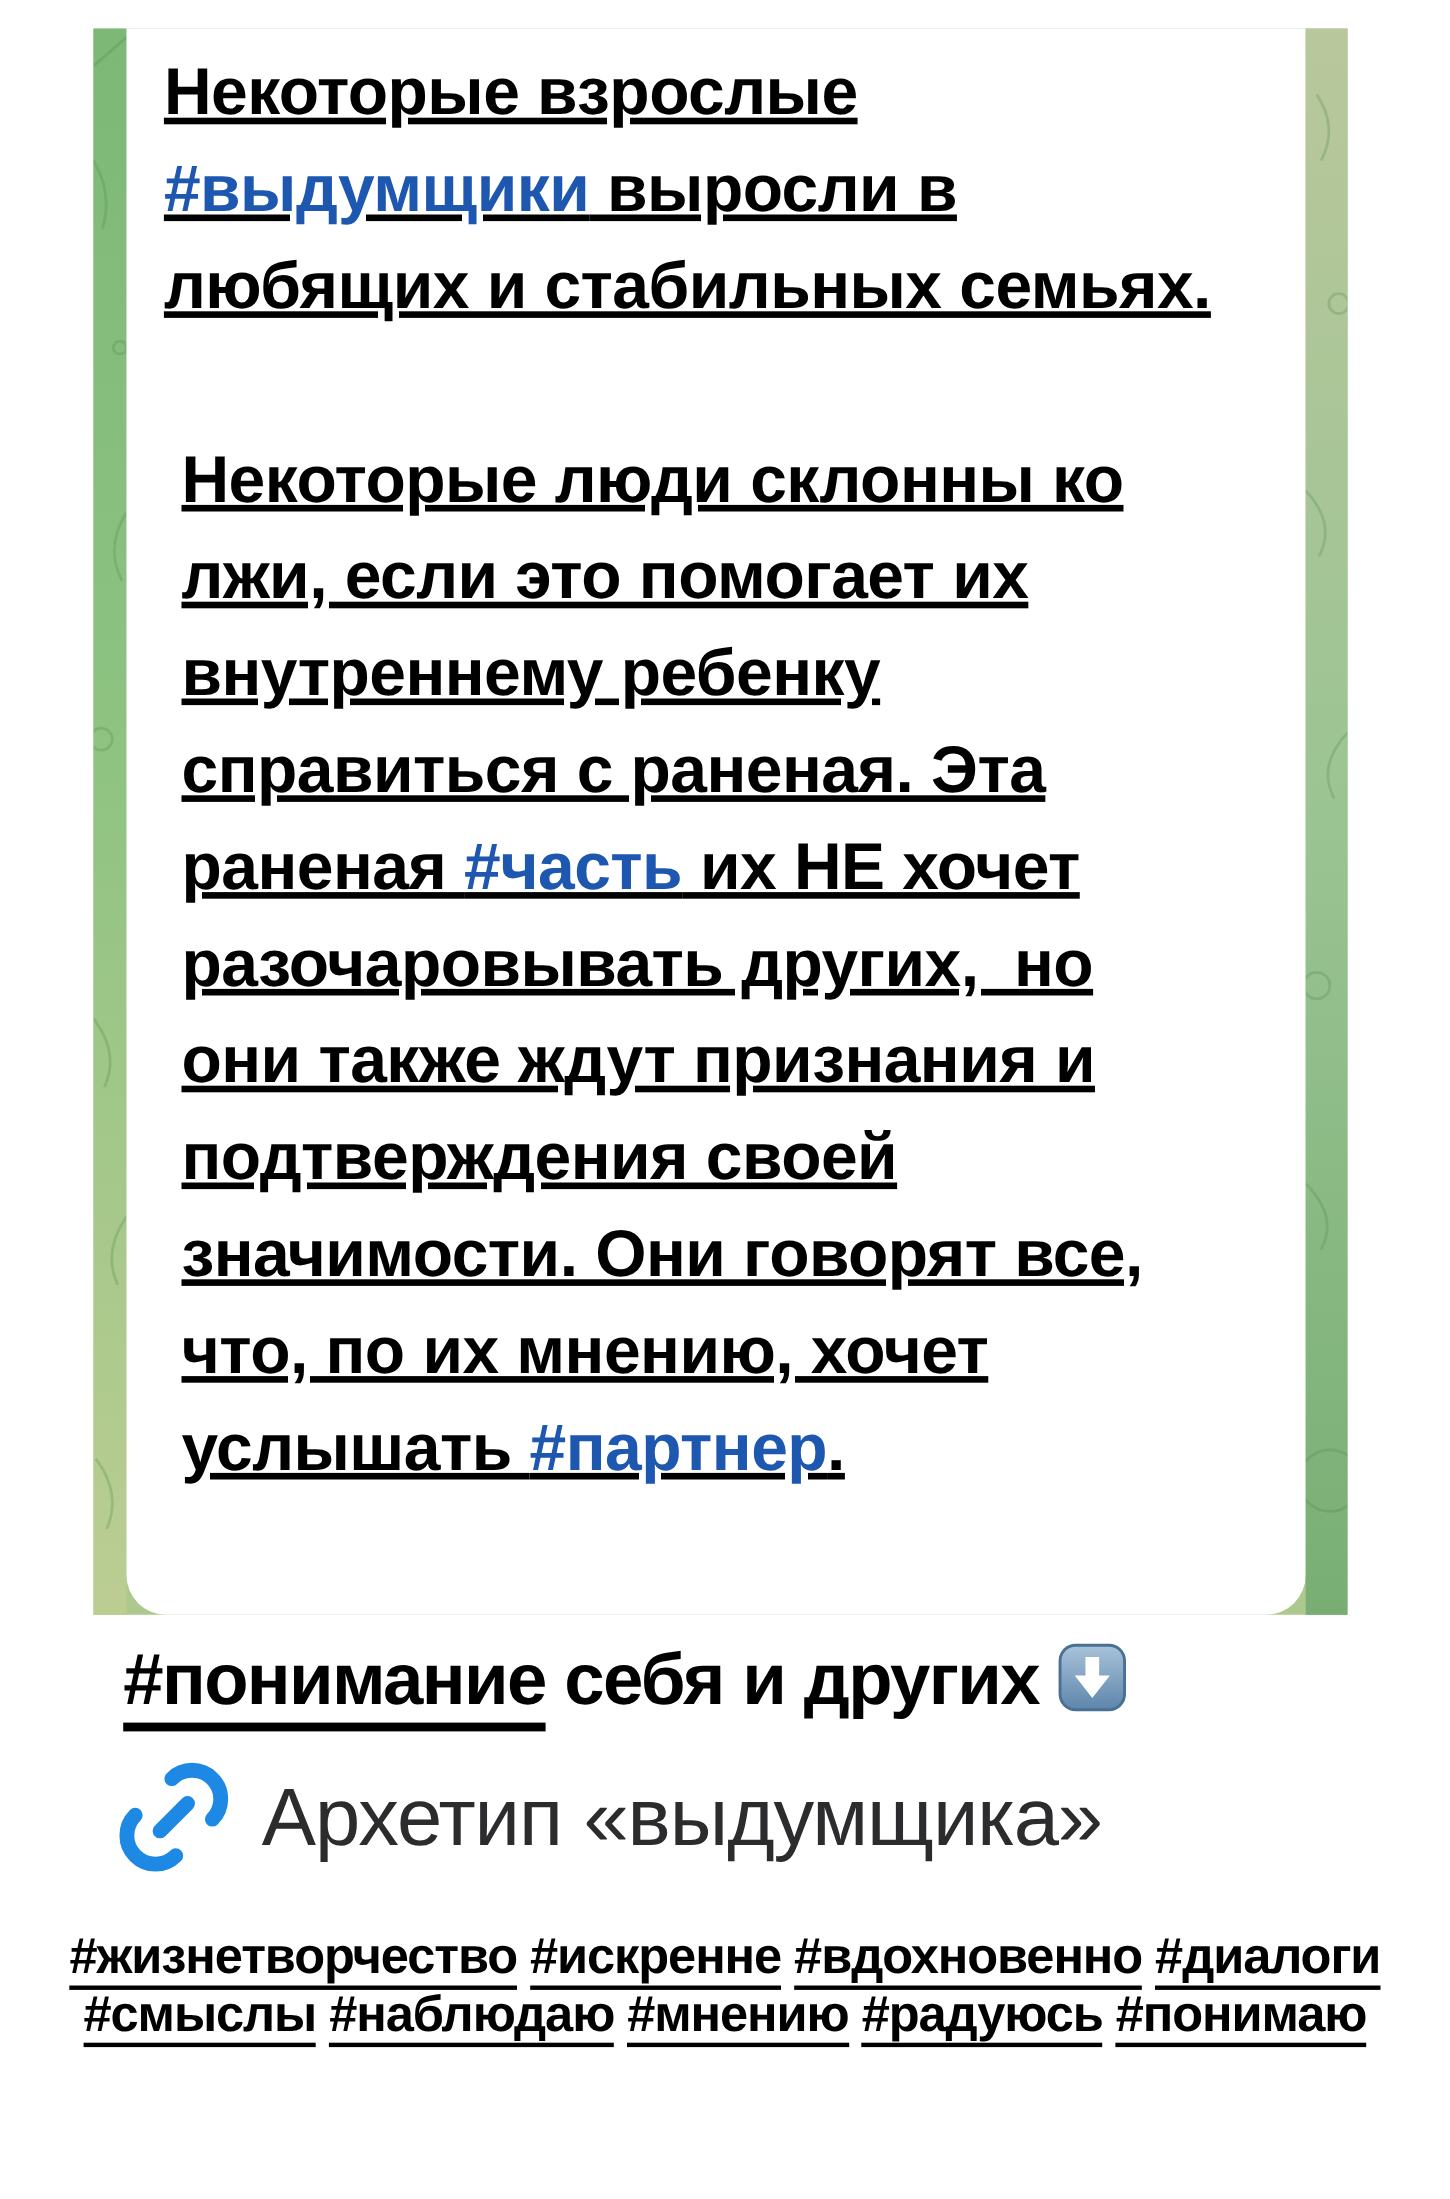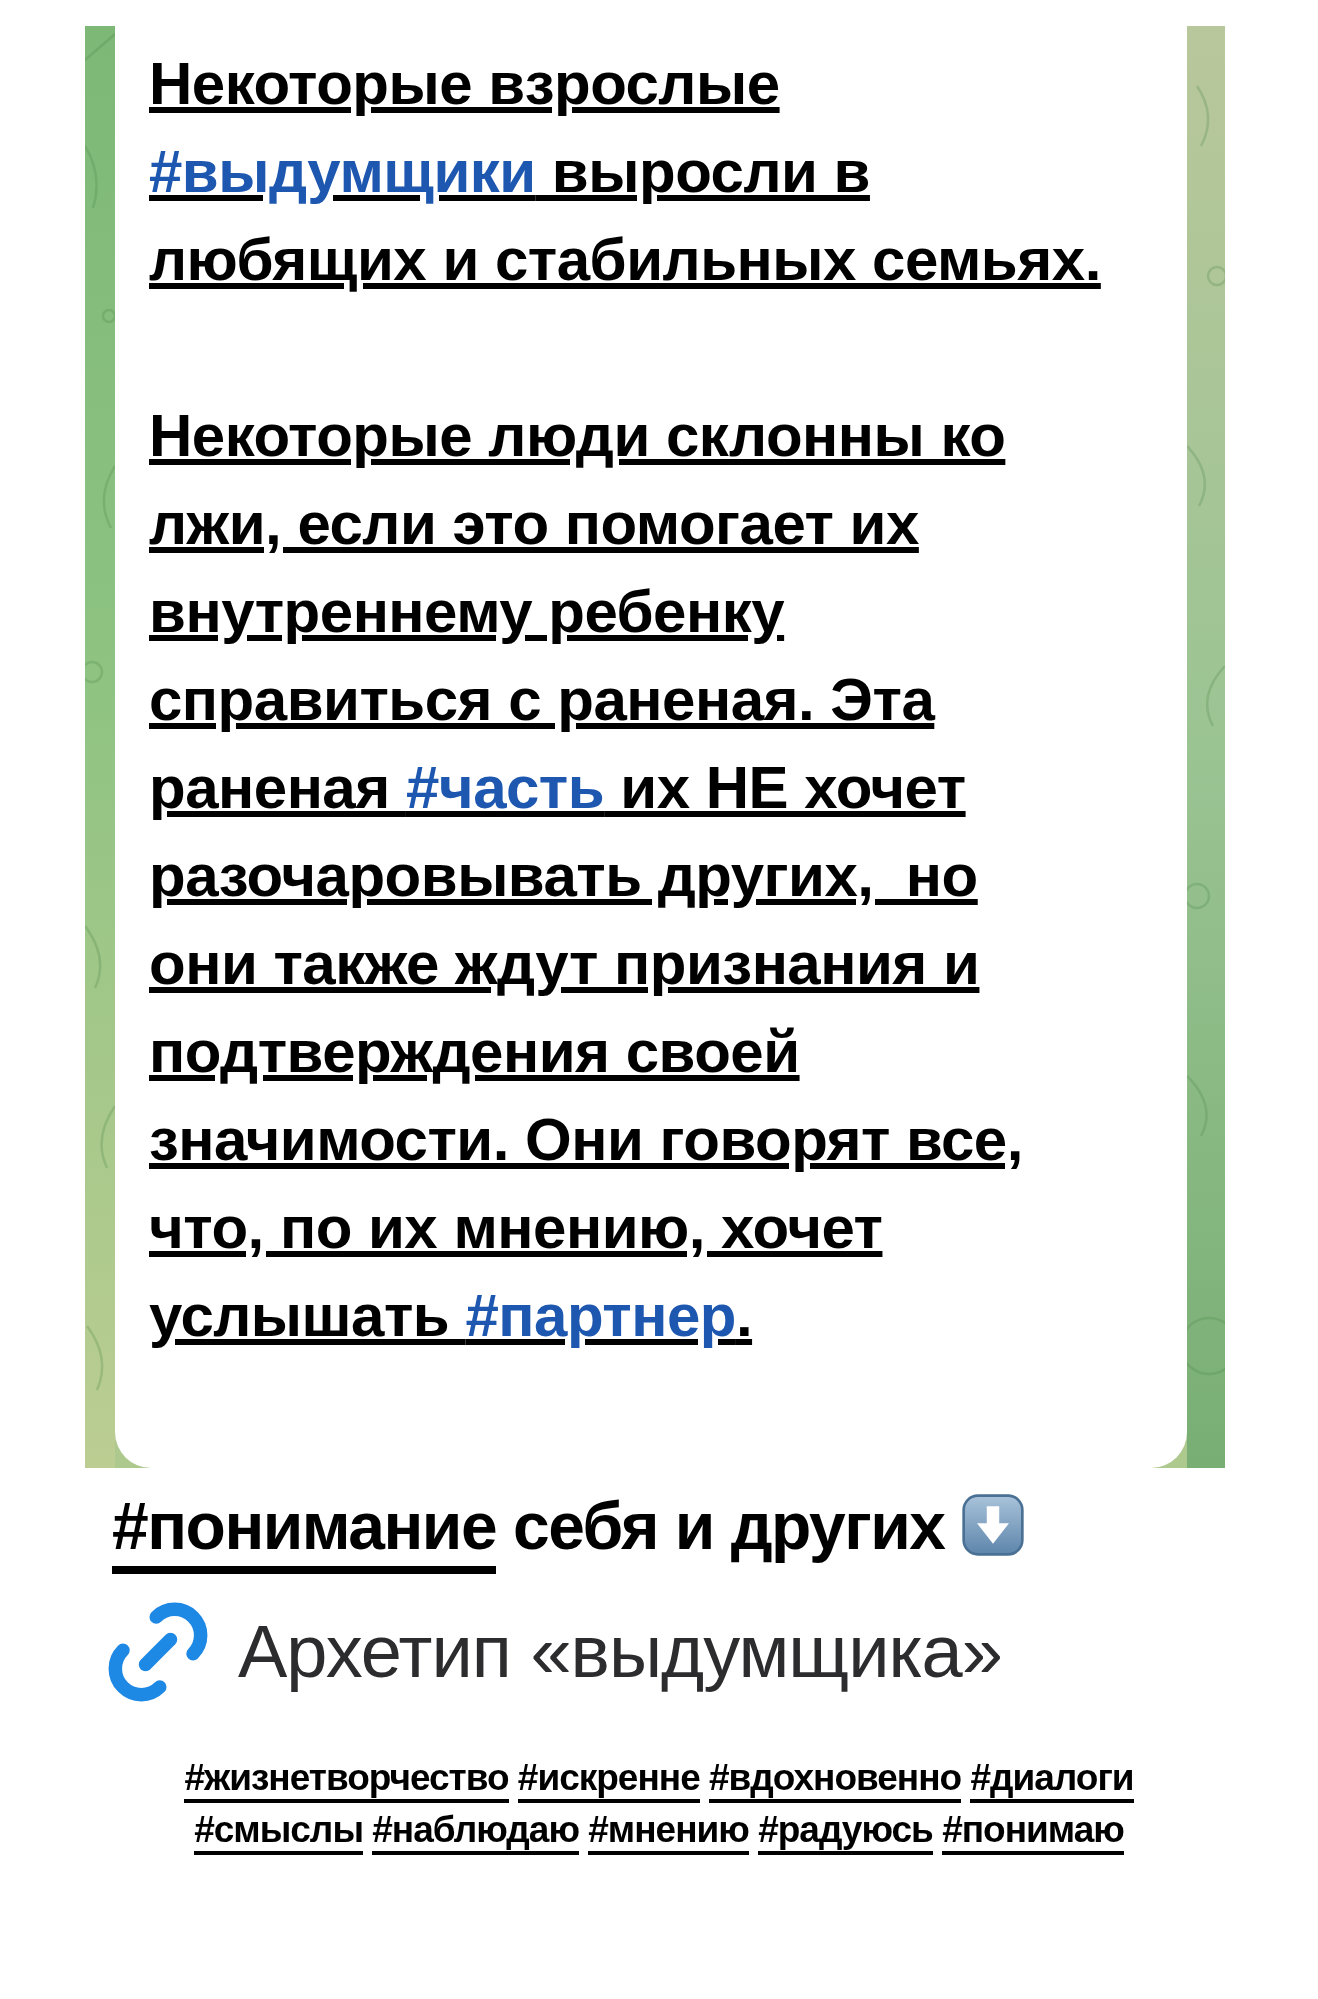--- a/index.html
+++ b/index.html
@@ -23,32 +23,32 @@
   .strip{position:absolute;top:0;bottom:0;overflow:hidden;}
   .strip svg{position:absolute;left:0;top:0;}
   .strip-left{left:0;width:30px;background:linear-gradient(180deg,var(--strip-l-top) 0%,var(--strip-l-mid) 45%,var(--strip-l-bot) 100%);}
   .strip-right{right:0;width:38px;background:linear-gradient(180deg,var(--strip-r-top) 0%,var(--strip-r-mid) 50%,var(--strip-r-bot) 100%);}
   .doodle{fill:none;stroke:#4e8a4a;stroke-opacity:.28;stroke-width:2.5;}
   .bubble{position:absolute;left:30px;top:0;width:1072px;height:1442px;
     background:var(--bubble-bg);border-radius:0 0 36px 36px;}
   .msg{position:absolute;left:0;top:0;width:100%;box-sizing:border-box;
     padding:14px 24px 0 34px;font-size:60px;line-height:88px;font-weight:600;
     letter-spacing:-.5px;color:var(--msg-text);text-decoration:underline;}
-  .para + .para{margin-top:88px;}
+  .para + .para{margin-top:88px;margin-left:16px;}
   .msg-line{white-space:pre;}
   .hashlink{color:var(--link-blue);}
   .subline{position:absolute;left:112px;top:1486px;white-space:pre;
     font-size:66px;line-height:80px;font-weight:800;letter-spacing:-1.5px;color:#000;}
   .subline .u{border-bottom:8px solid #000000;padding-bottom:3px;}
   .emoji-down{display:inline-block;width:64px;height:64px;vertical-align:-8px;margin-left:16px;}
   .link-icon{position:absolute;left:106px;top:1600px;width:104px;height:104px;}
   .preview-title{position:absolute;left:238px;top:1602px;font-size:74px;line-height:100px;
     font-weight:400;letter-spacing:-1px;color:var(--title-color);white-space:pre;}
   .tags{position:absolute;left:30px;right:30px;top:1752px;text-align:center;
-    font-size:37px;line-height:52px;font-weight:700;letter-spacing:-1px;color:var(--footer-text);}
+    font-size:46px;line-height:52px;font-weight:700;letter-spacing:-1px;color:var(--footer-text);}
   .tags .tag{border-bottom:4px solid #000;padding-bottom:1px;}
   .tags .sp{white-space:pre;}
 </style>
 </head>
 <body>
 
 <div class="chat-area">
   <div class="strip strip-left">
     <svg width="30" height="1442" viewBox="0 0 30 1442">
       <path class="doodle" d="M0 34 L30 8"></path>

